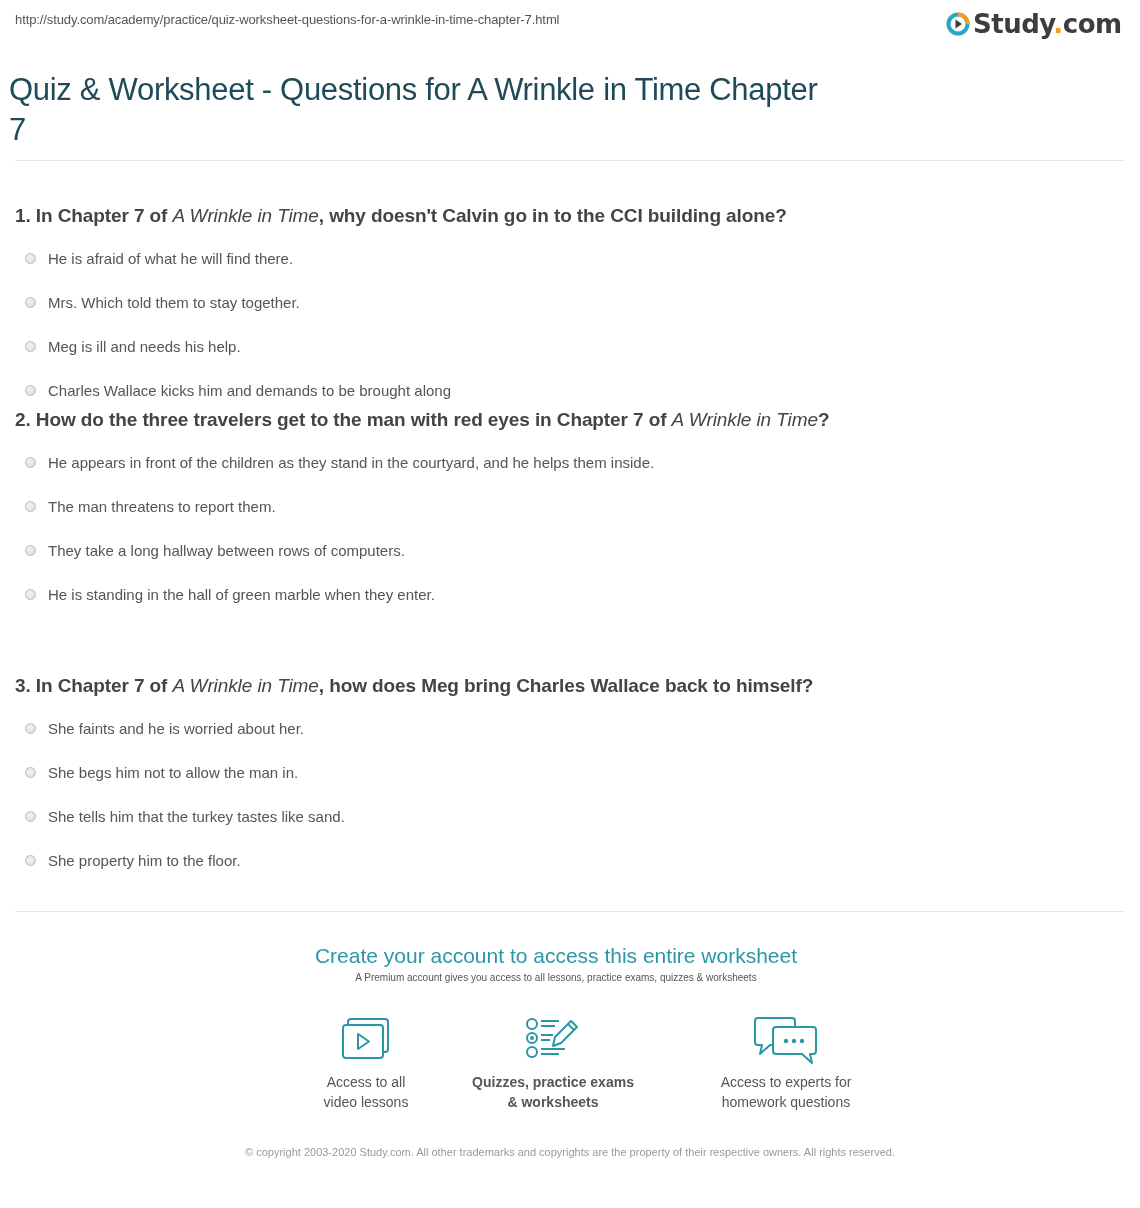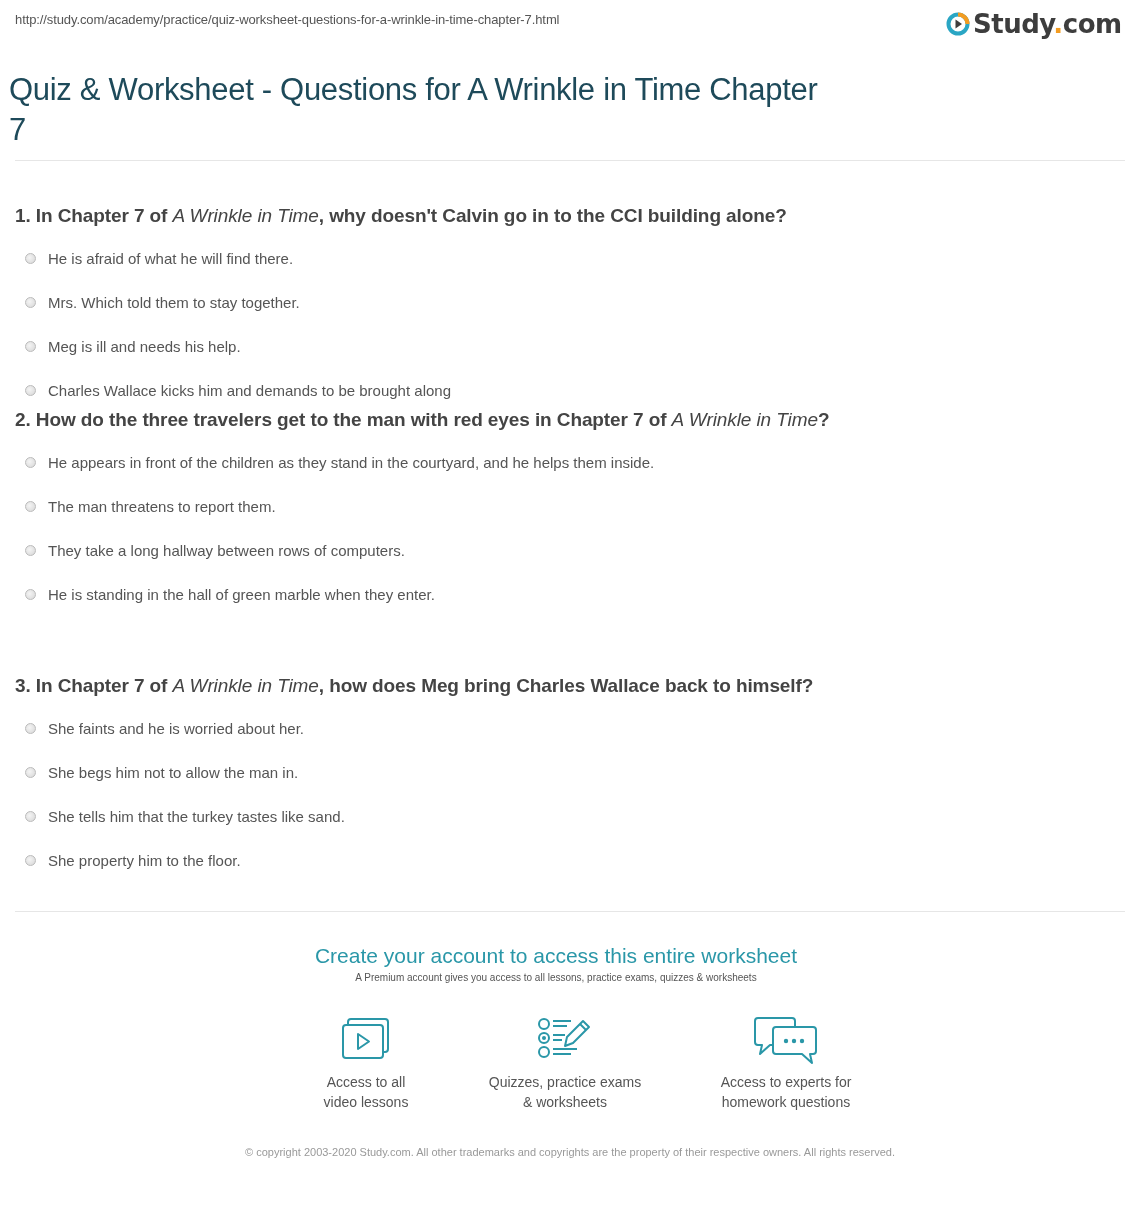--- a/index.html
+++ b/index.html
@@ -165,21 +165,21 @@
     <svg width="52" height="44" viewBox="0 0 52 44">
       <rect x="8" y="3" width="40" height="33" rx="3" fill="#fff" stroke="#2a97a8" stroke-width="2"></rect>
       <rect x="3" y="9" width="40" height="33" rx="3" fill="#fff" stroke="#2a97a8" stroke-width="2"></rect>
       <path d="M18 18 L29 25.5 L18 33 Z" fill="none" stroke="#2a97a8" stroke-width="2" stroke-linejoin="round"></path>
     </svg>
     <div class="feature-label">
         <div>Access to all</div>
         <div>video lessons</div>
       </div>
   </div>
-  <div class="feature" style="left:455px;">
+  <div class="feature" style="left:443px;font-weight:bold;">
     <svg width="56" height="44" viewBox="0 0 56 44">
       <circle cx="7" cy="8" r="5" fill="none" stroke="#2a97a8" stroke-width="2"></circle>
       <circle cx="7" cy="22" r="5" fill="none" stroke="#2a97a8" stroke-width="2"></circle>
       <circle cx="7" cy="22" r="2" fill="#2a97a8"></circle>
       <circle cx="7" cy="36" r="5" fill="none" stroke="#2a97a8" stroke-width="2"></circle>
       <line x1="16" y1="5" x2="34" y2="5" stroke="#2a97a8" stroke-width="2"></line>
       <line x1="16" y1="10" x2="30" y2="10" stroke="#2a97a8" stroke-width="2"></line>
       <line x1="16" y1="19" x2="28" y2="19" stroke="#2a97a8" stroke-width="2"></line>
       <line x1="16" y1="24" x2="25" y2="24" stroke="#2a97a8" stroke-width="2"></line>
       <line x1="16" y1="33" x2="40" y2="33" stroke="#2a97a8" stroke-width="2"></line>

